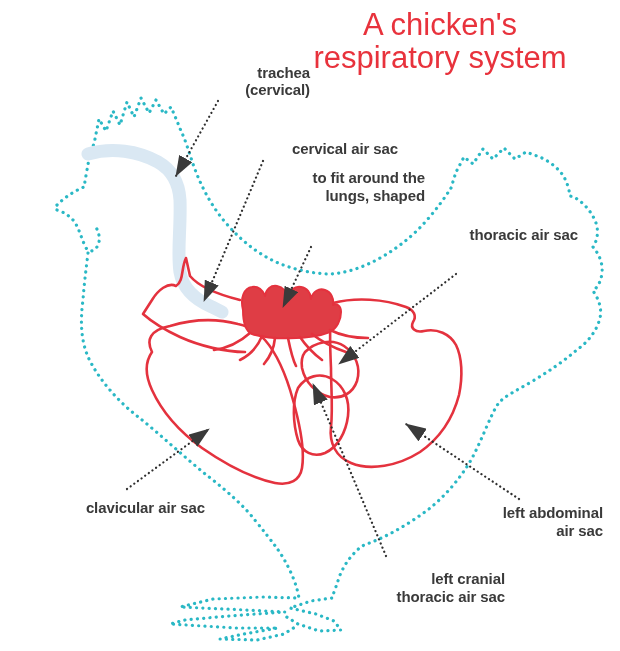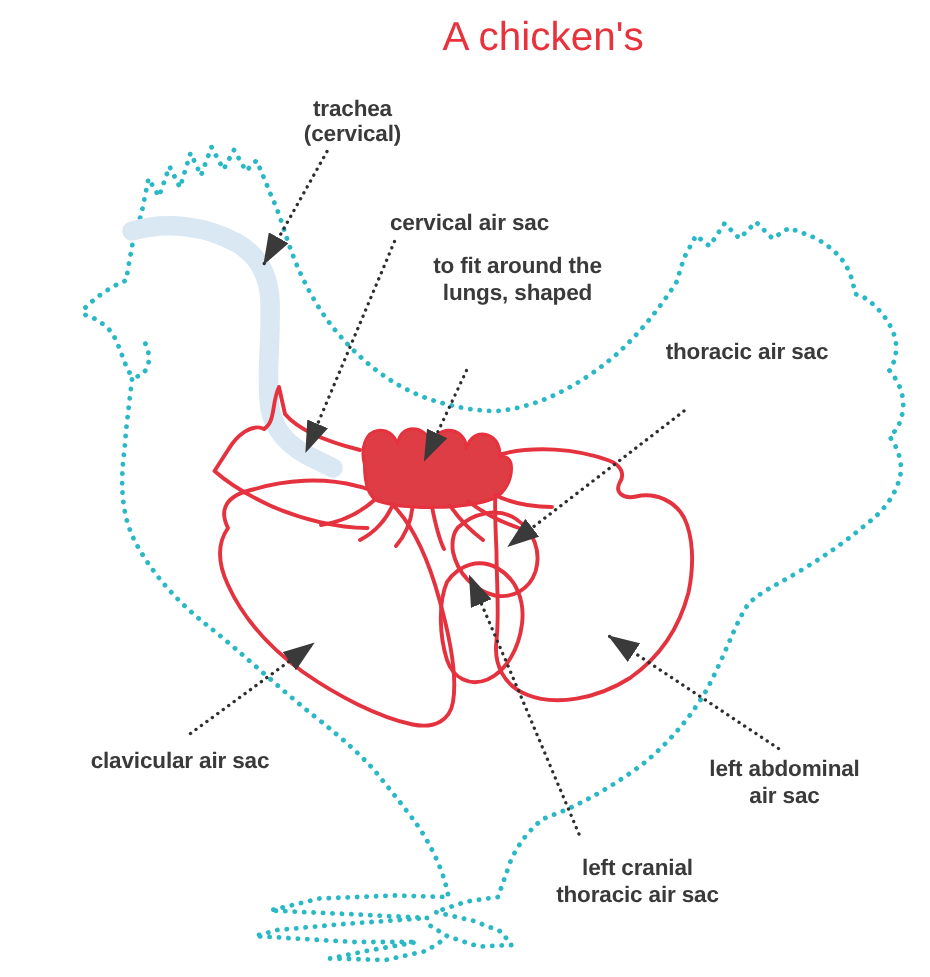--- a/index.html
+++ b/index.html
@@ -10,24 +10,24 @@
   #art{position:absolute;left:0;top:0;}
   .outline{fill:none;stroke:var(--outline-teal,#2ab8c5);stroke-width:3.2;
     stroke-dasharray:0.1 6.2;stroke-linecap:round;stroke-linejoin:round;}
   .trachea{fill:none;stroke:var(--trachea-blue,#dae8f3);stroke-width:13;stroke-linecap:round;}
   .sac{fill:none;stroke:var(--diagram-red,#e4323e);stroke-width:2.6;
     stroke-linecap:round;stroke-linejoin:round;}
   .lungs{fill:var(--lungs-fill,#df3d45);stroke:var(--diagram-red,#e4323e);
     stroke-width:2;stroke-linejoin:round;}
   .leader{fill:none;stroke:var(--leader-line,#2e2e2e);stroke-width:2.2;
     stroke-dasharray:0.1 4.4;stroke-linecap:round;}
-  .label{position:absolute;text-align:center;color:var(--label-text,#3a3a3a);
+  .label{position:absolute;text-align:right;color:var(--label-text,#3a3a3a);
     font-weight:700;font-size:15px;line-height:18px;letter-spacing:-0.1px;}
-  .title{position:absolute;left:295px;top:8px;width:290px;text-align:left;
-    color:var(--title-red,#e8323c);font-weight:400;font-size:27px;line-height:33px;}
+  .title{position:absolute;left:295px;top:8px;width:290px;text-align:center;
+    color:var(--title-red,#e8323c);font-weight:400;font-size:31px;line-height:33px;}
 </style>
 </head>
 <body>
 
 <div id="canvas">
 
   <svg id="art" width="620" height="651" viewBox="0 0 620 651">
     <defs>
       <marker id="arrowhead" markerUnits="userSpaceOnUse" markerWidth="21" markerHeight="15" refX="20" refY="7.5" orient="auto">
         <path d="M0,0 L21,7.5 L0,15 Z" fill="#3a3a3a"></path>
@@ -163,20 +163,21 @@
     <path class="leader" marker-end="url(#arrowhead)" d="M 263 161 L 204 301"></path>
     <path class="leader" marker-end="url(#arrowhead)" d="M 311 247 L 283 307"></path>
     <path class="leader" marker-end="url(#arrowhead)" d="M 456 274 L 339 364"></path>
     <path class="leader" marker-end="url(#arrowhead)" d="M 127 489 L 209 429"></path>
     <path class="leader" marker-end="url(#arrowhead)" d="M 519 499 L 406 424"></path>
     <path class="leader" marker-end="url(#arrowhead)" d="M 386 556 L 340 447 L 313 384"></path>
   </svg>
 
   <div class="title">
     <div>A chicken's</div>
+    <div>respiratory system</div>
   </div>
 
   <div class="label" style="left:160px;top:64px;width:150px;line-height:17px;">
     <div>trachea</div>
     <div>(cervical)</div>
   </div>
 
   <div class="label" style="left:228px;top:140px;width:170px;">
     <div>cervical air sac</div>
   </div>

